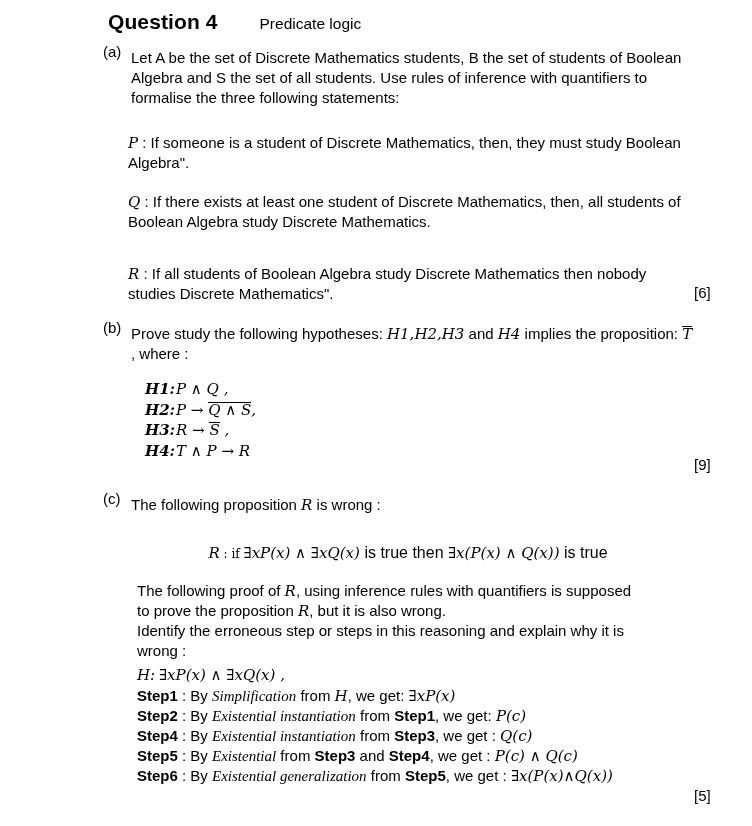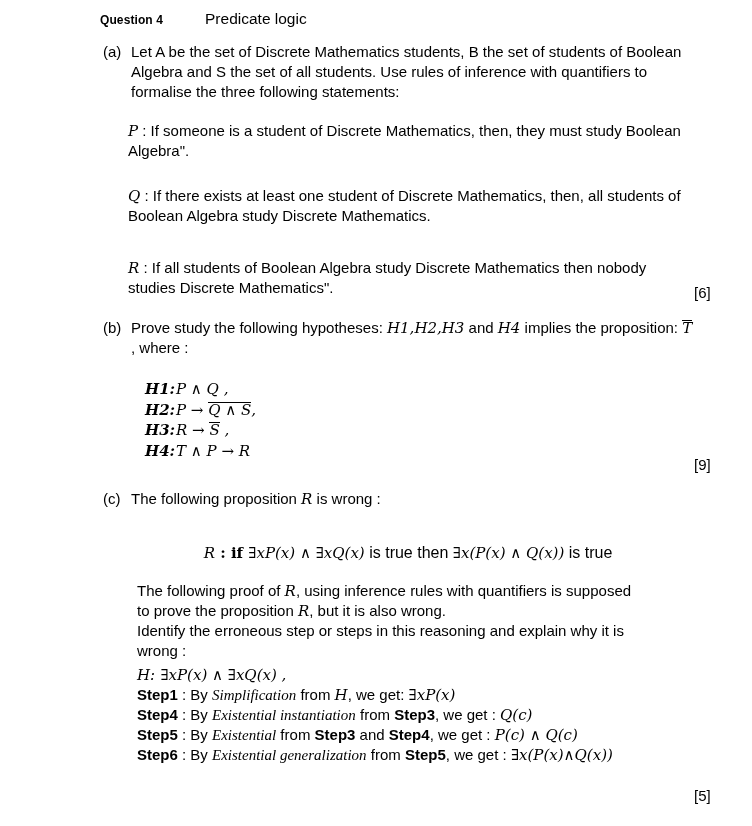--- a/index.html
+++ b/index.html
@@ -25,22 +25,23 @@
   
   .title-row {
     position: absolute;
     left: 100px;
     top: 10px;
     display: flex;
     align-items: baseline;
   }
   .q-number {
     font-weight: bold;
-    font-size: 12px;
+    font-size: 21px;
     letter-spacing: 0.1px;
+    margin-left: 8px;
   }
   .q-topic {
     font-size: 15.5px;
     margin-left: 42px;
     text-align: center;
   }
 
   
   .part {
     position: absolute;
@@ -49,44 +50,44 @@
   }
   .part-marker {
     width: 28px;
     flex: 0 0 28px;
     font-size: 15px;
     line-height: 20px;
   }
   .part-body {
     font-size: 15px;
     line-height: 20px;
+    margin-top: 6px;
   }
 
   
   .math {
     font-family: "DejaVu Serif", "Liberation Serif", serif;
     font-style: italic;
     font-size: 15px;
   }
   .math-up {
     font-family: "DejaVu Serif", "Liberation Serif", serif;
     font-style: normal;
-    font-size: 15px;
-    font-weight: bold;
+    font-size: 12px;
   }
   .ovl {
     border-top: 1px solid #000;
     padding-top: 0px;
     display: inline-block;
     line-height: 1.05;
   }
 
   
   #part-a      { left: 103px; top: 42px;  width: 582px; }
-  #stmt-p      { left: 128px; top: 121px; width: 558px; }
+  #stmt-p      { left: 128px; top: 127px; width: 558px; }
   #stmt-q      { left: 128px; top: 186px; width: 558px; }
   #stmt-r      { left: 128px; top: 258px; width: 558px; }
   #part-b      { left: 103px; top: 318px; width: 590px; }
   #hyp-list    { position:absolute; left: 145px; top: 379px; }
   #part-c      { left: 103px; top: 489px; width: 560px; }
   #prop-r      { position:absolute; left: 128px; top: 544px; width: 560px; text-align:center; }
   #para-c      { position:absolute; left: 137px; top: 581px; width: 552px; }
   #steps       { position:absolute; left: 137px; top: 665px; width: 600px; }
 
   .marks {
@@ -198,20 +199,23 @@
   <div id="steps">
 
     <div class="step-line">
       <span class="math">H:</span><span class="math-up">&nbsp;</span><span class="math">∃xP(x) ∧ ∃xQ(x) ,</span>
     </div>
 
     <div class="step-line">
       <span class="step-name">Step1</span><span> : By </span><span class="rule-name">Simplification</span><span> from </span><span class="math">H</span><span>, we get: </span><span class="math">∃xP(x)</span>
     </div>
 
+    <div class="step-line">
+      <span class="step-name">Step2</span><span> : By </span><span class="rule-name">Existential instantiation</span><span> from </span><span class="ref">Step1</span><span>, we get: </span><span class="math">P(c)</span>
+    </div>
 
 
     <div class="step-line">
       <span class="step-name">Step4</span><span> : By </span><span class="rule-name">Existential instantiation</span><span> from </span><span class="ref">Step3</span><span>, we get : </span><span class="math">Q(c)</span>
     </div>
 
     <div class="step-line">
       <span class="step-name">Step5</span><span> : By </span><span class="rule-name">Existential</span><span> from </span><span class="ref">Step3</span><span> and </span><span class="ref">Step4</span><span>, we get : </span><span class="math">P(c) ∧ Q(c)</span>
     </div>
 

